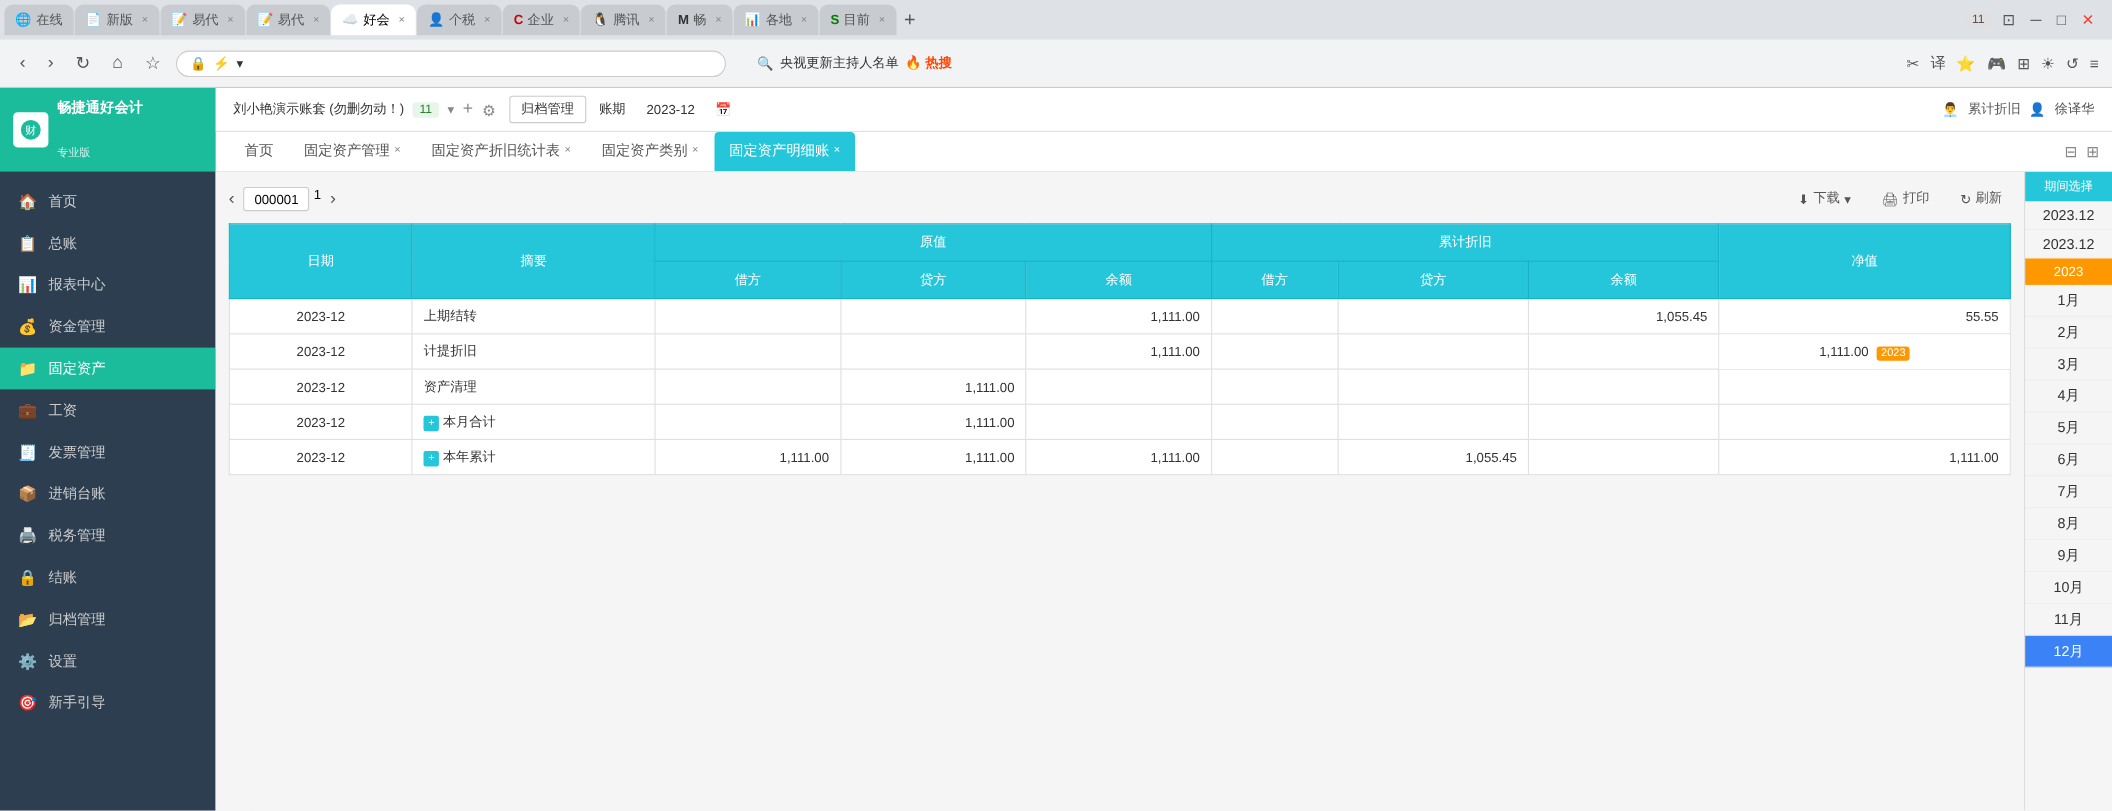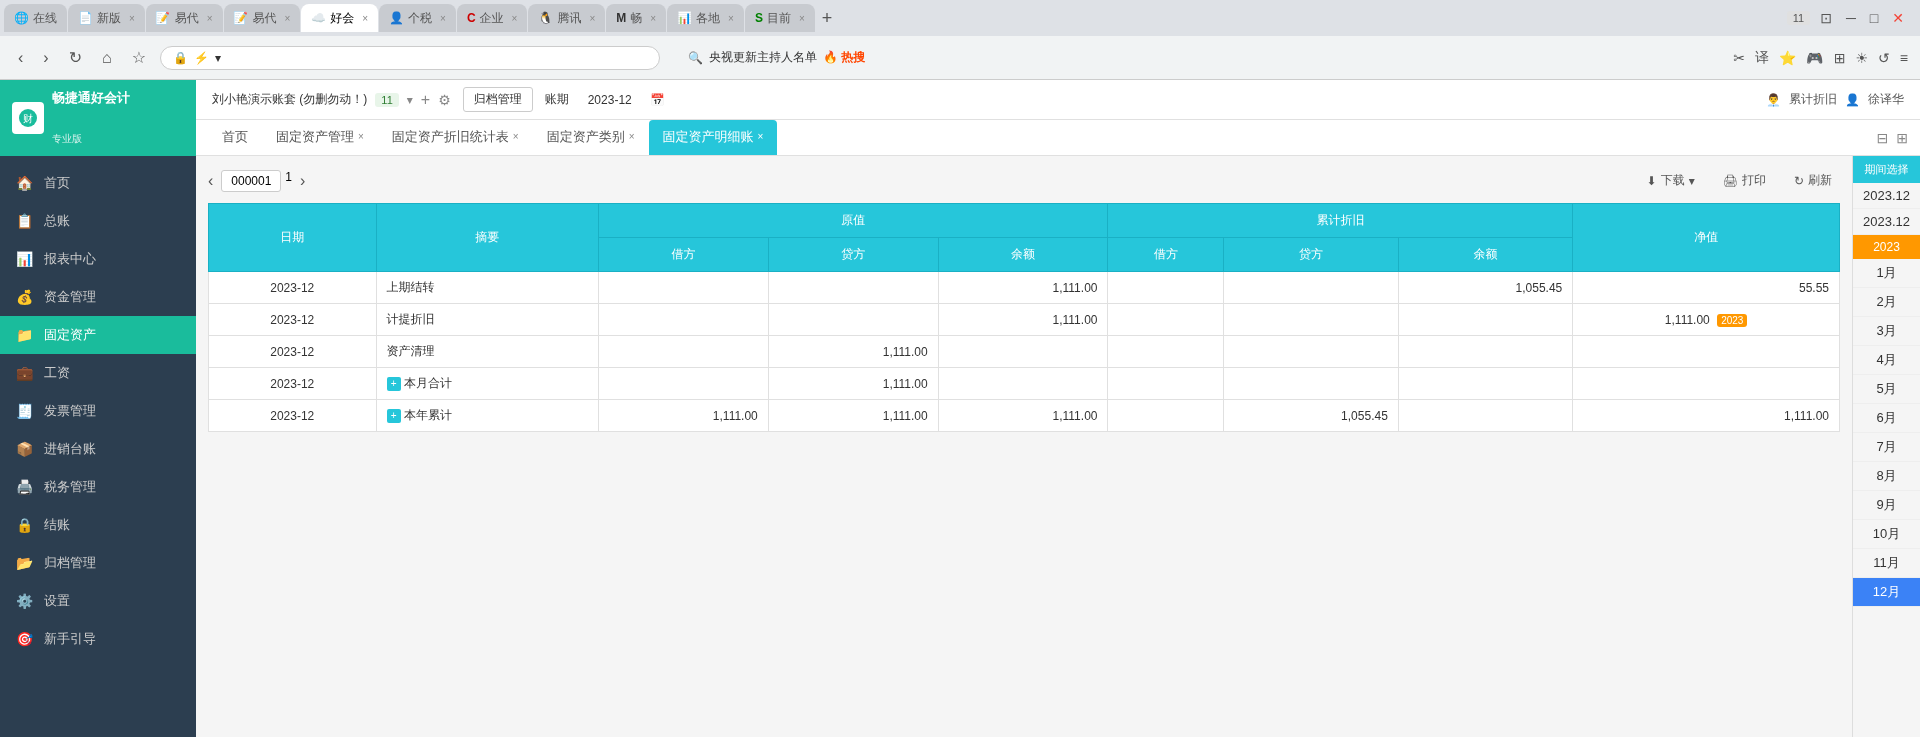--- a/index.html
+++ b/index.html
@@ -72,21 +72,21 @@
     
     .data-table { width: 100%; border-collapse: collapse; }
     .data-table th { background: #26c6da; color: #fff; padding: 8px 10px; font-weight: normal; font-size: 12px; border: 1px solid #1ab0c4; text-align: center; }
     .data-table td { padding: 7px 10px; font-size: 12px; color: #333; border: 1px solid #e0e0e0; background: #fff; text-align: center; }
     .data-table .text-right { text-align: right; }
     .data-table .text-left { text-align: left; }
     .row-icon { width: 14px; height: 14px; background: #26c6da; color: #fff; font-size: 10px; display: inline-flex; align-items: center; justify-content: center; border-radius: 2px; }
     .th-group { text-align: center; }
 
     
-    .period-panel { width: 68px; background: #f5f5f5; border-left: 1px solid #ddd; overflow-y: auto; flex-shrink: 0; }
+    .period-panel { width: 80px; background: #f5f5f5; border-left: 1px solid #ddd; overflow-y: auto; flex-shrink: 0; }
     .period-header { background: #26c6da; color: #fff; padding: 6px 8px; font-size: 11px; text-align: center; }
     .period-item { padding: 5px 8px; font-size: 13px; color: #333; cursor: pointer; text-align: center; border-bottom: 1px solid #eee; }
     .period-item.active { background: #3b82f6; color: #fff; }
     .period-year { background: #ff9800; color: #fff; padding: 5px 8px; font-size: 12px; text-align: center; cursor: pointer; }
   </style>
 </head>
 <body>
 
 <div class="browser-chrome">
   <div class="tab-bar">

